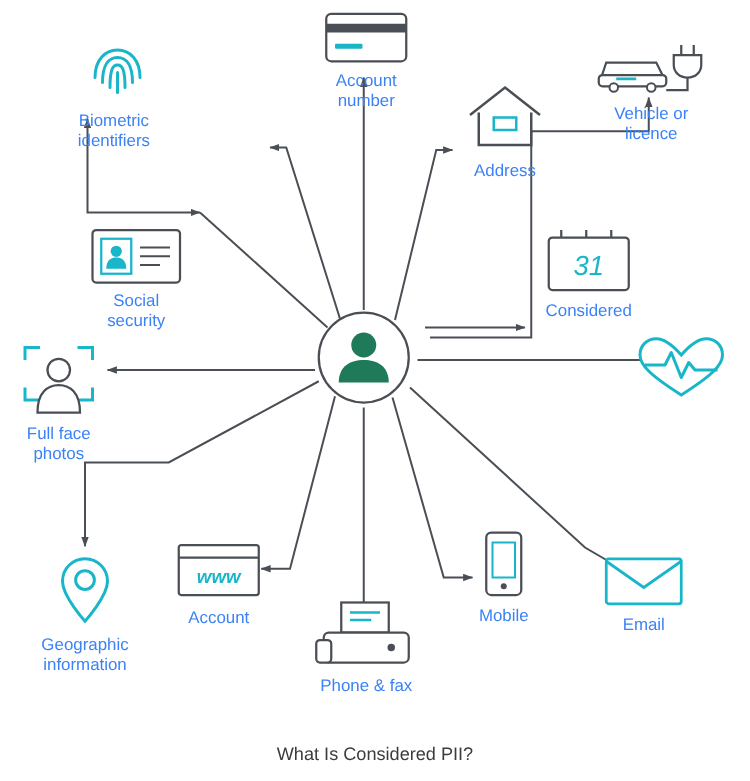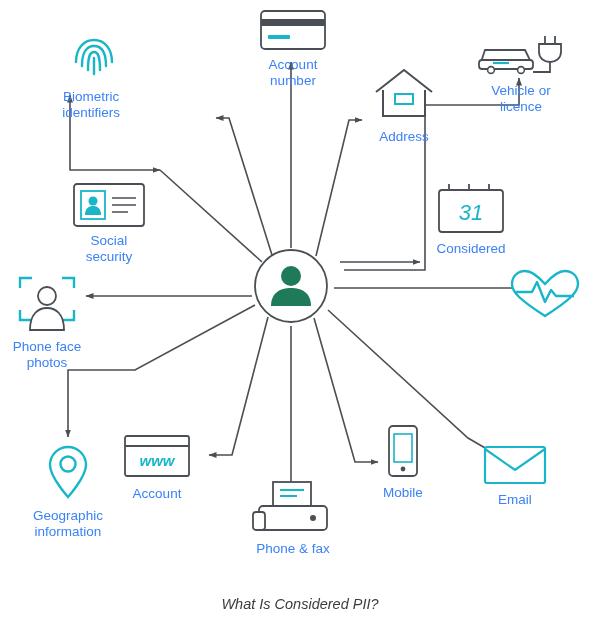--- a/index.html
+++ b/index.html
@@ -51,21 +51,20 @@
     top: 248px;
     width: 76px;
     height: 76px;
   }
   .caption {
     position: absolute;
     left: 0;
     top: 596px;
     width: 600px;
     text-align: center;
-    font-style: italic;
     font-size: 14.5px;
     color: #3c3c3c;
   }
 </style>
 </head>
 <body>
 
 <div id="stage">
 
   <svg id="edges" viewBox="0 0 600 625">
@@ -202,21 +201,21 @@
         <g stroke="#19b5c9" stroke-width="2.4" fill="none">
           <path d="M6,16 L6,6 L18,6"></path>
           <path d="M48,6 L60,6 L60,16"></path>
           <path d="M60,38 L60,48 L48,48"></path>
           <path d="M18,48 L6,48 L6,38"></path>
         </g>
         <circle cx="33" cy="24" r="9" fill="#fff" stroke="#4a4f55" stroke-width="1.8"></circle>
         <path d="M16,58 C16,42 24,36 33,36 C42,36 50,42 50,58 Z" fill="#fff" stroke="#4a4f55" stroke-width="1.8"></path>
       </svg>
     </span>
-    <span class="label">Phone face
+    <span class="label">Full face
 photos</span>
   </div>
 
   <div class="node" style="left:495px; top:268px; width:100px;">
     <span class="glyph">
       <svg width="78" height="52" viewBox="0 0 78 52">
         <path d="M39,48 C14,32 6,24 6,16 C6,8 12,3 19,3 C26,3 32,8 39,16 C46,8 52,3 59,3 C66,3 72,8 72,16 C72,24 64,32 39,48 Z" fill="#fff" stroke="#19b5c9" stroke-width="2.4"></path>
         <path d="M10,24 L26,24 L31,14 L39,34 L45,22 L50,28 L68,28" fill="none" stroke="#19b5c9" stroke-width="2.4" stroke-linejoin="round"></path>
       </svg>
     </span>
@@ -226,21 +225,21 @@
     <span class="glyph">
       <svg width="54" height="60" viewBox="0 0 54 60">
         <path d="M27,4 C17,4 9,12 9,22 C9,34 27,54 27,54 C27,54 45,34 45,22 C45,12 37,4 27,4 Z" fill="#fff" stroke="#19b5c9" stroke-width="2.4"></path>
         <circle cx="27" cy="21" r="7.5" fill="#fff" stroke="#19b5c9" stroke-width="2.4"></circle>
       </svg>
     </span>
     <span class="label">Geographic
 information</span>
   </div>
 
-  <div class="node" style="left:116px; top:433px; width:82px;">
+  <div class="node" style="left:134px; top:433px; width:82px;">
     <span class="glyph">
       <svg width="70" height="48" viewBox="0 0 70 48">
         <rect x="3" y="3" width="64" height="40" rx="2" fill="#fff" stroke="#4a4f55" stroke-width="1.8"></rect>
         <path d="M3,13 L67,13" stroke="#4a4f55" stroke-width="1.8"></path>
         <text x="35" y="33" text-anchor="middle" font-family="Liberation Sans, sans-serif" font-size="15" font-weight="bold" fill="#19b5c9">www</text>
       </svg>
     </span>
     <span class="label">Account</span>
   </div>
 

